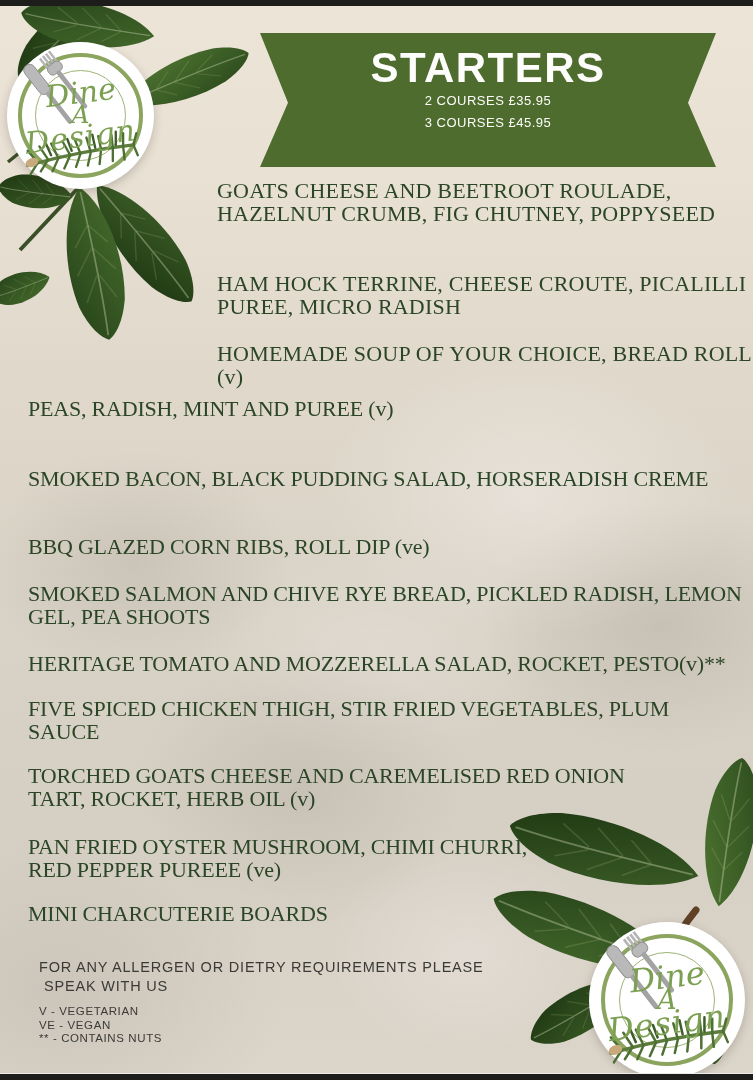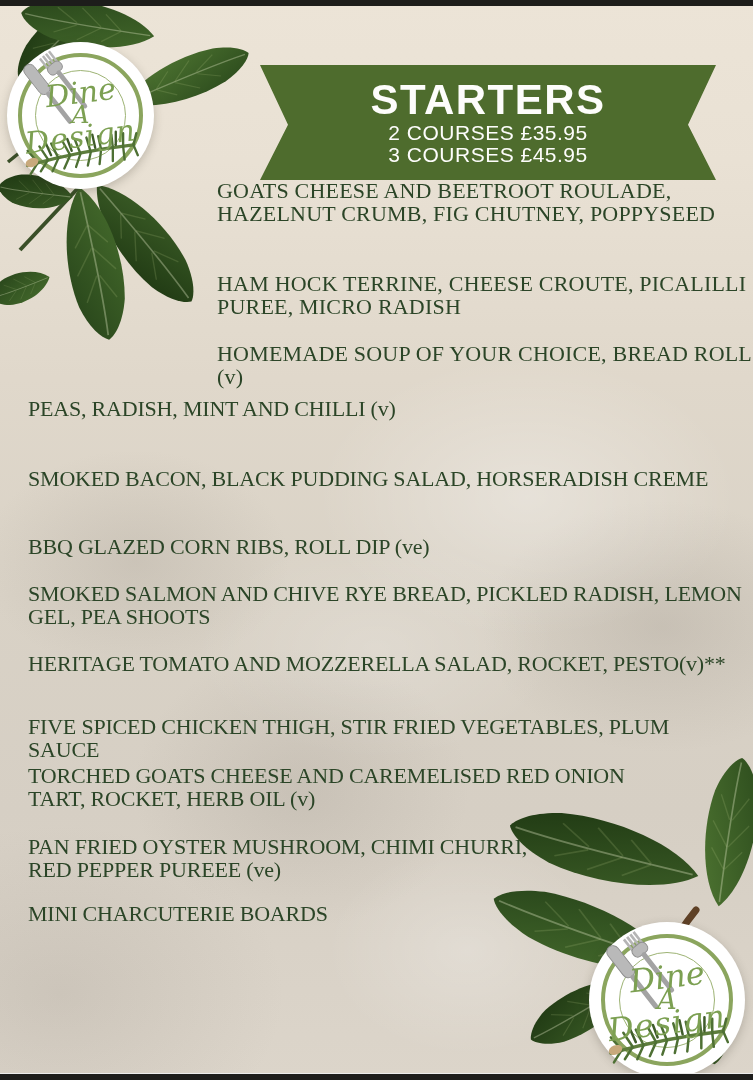--- a/index.html
+++ b/index.html
@@ -19,29 +19,28 @@
       radial-gradient(320px 240px at 8% 92%, rgba(148,140,130,0.20), transparent 70%),
       radial-gradient(260px 160px at 50% 60%, rgba(255,255,255,0.18), transparent 70%);
     z-index:1;
   }
   .edge-bar{position:absolute; left:0; width:753px; background:#1d1d1b; z-index:9;}
   #edge-top{top:0; height:6px;}
   #edge-bottom{bottom:0; height:6px; border-top:1px solid #ececec;}
 
   
   #banner{
-    position:absolute; left:260px; top:33px; width:456px; height:115px;
+    position:absolute; left:260px; top:33px; width:456px; height:134px;
     background:#4e6c2d; z-index:5; text-align:center; color:#fdfdfb;
     clip-path:polygon(0% 0%, 100% 0%, calc(100% - 28px) 52%, 100% 100%, 0% 100%, 28px 52%);
-    margin-top:32px;
   }
   #banner .title{
     margin-top:13px; font-size:42px; font-weight:bold; letter-spacing:1.5px; line-height:44px;
   }
-  #banner .sub{font-size:21px; line-height:22px; letter-spacing:0.5px;}
+  #banner .sub{font-size:13px; line-height:22px; letter-spacing:0.5px;}
 
   
   .item{position:absolute; z-index:2; color:#2b4527; font-family:"Liberation Serif", serif;}
   .item .ln{white-space:nowrap; font-size:22px; line-height:23.2px;}
   .item.indent{left:217px;}
   .item.indent .ln{letter-spacing:0.2px;}
   .item.full{left:28px;}
   .item.full .ln{letter-spacing:-0.2px;}
 
   
@@ -183,48 +182,57 @@
   </div>
   <div class="item indent" style="top:272px">
     <div class="ln">HAM HOCK TERRINE, CHEESE CROUTE, PICALILLI</div>
     <div class="ln">PUREE, MICRO RADISH</div>
   </div>
   <div class="item indent" style="top:342px">
     <div class="ln">HOMEMADE SOUP OF YOUR CHOICE, BREAD ROLL</div>
     <div class="ln">(v)</div>
   </div>
   <div class="item full" style="top:397px">
-    <div class="ln">PEAS, RADISH, MINT AND CHILLI (v)</div>
+    <div class="ln">PEAS, RADISH, MINT AND PUREE (v)</div>
   </div>
   <div class="item full" style="top:467px">
     <div class="ln">SMOKED BACON, BLACK PUDDING SALAD, HORSERADISH CREME</div>
   </div>
   <div class="item full" style="top:535px">
     <div class="ln">BBQ GLAZED CORN RIBS, ROLL DIP (ve)</div>
   </div>
   <div class="item full" style="top:582px">
     <div class="ln">SMOKED SALMON AND CHIVE RYE BREAD, PICKLED RADISH, LEMON</div>
     <div class="ln">GEL, PEA SHOOTS</div>
   </div>
   <div class="item full" style="top:652px">
     <div class="ln">HERITAGE TOMATO AND MOZZERELLA SALAD, ROCKET, PESTO(v)**</div>
   </div>
-  <div class="item full" style="top:715px">
+  <div class="item full" style="top:697px">
     <div class="ln">FIVE SPICED CHICKEN THIGH, STIR FRIED VEGETABLES, PLUM</div>
     <div class="ln">SAUCE</div>
   </div>
   <div class="item full" style="top:764px">
     <div class="ln">TORCHED GOATS CHEESE AND CAREMELISED RED ONION</div>
     <div class="ln">TART, ROCKET, HERB OIL (v)</div>
   </div>
   <div class="item full" style="top:835px">
     <div class="ln">PAN FRIED OYSTER MUSHROOM, CHIMI CHURRI,</div>
     <div class="ln">RED PEPPER PUREEE (ve)</div>
   </div>
   <div class="item full" style="top:902px">
     <div class="ln">MINI CHARCUTERIE BOARDS</div>
   </div>
 
+  <div id="footer">
+    <div class="notice">FOR ANY ALLERGEN OR DIETRY REQUIREMENTS PLEASE</div>
+    <div class="notice l2">SPEAK WITH US</div>
+    <div class="legend">
+      <div>V - VEGETARIAN</div>
+      <div>VE - VEGAN</div>
+      <div>** - CONTAINS NUTS</div>
+    </div>
+  </div>
 
   <div id="edge-top" class="edge-bar"></div>
   <div id="edge-bottom" class="edge-bar"></div>
 
 </div>
 
 </body></html>

